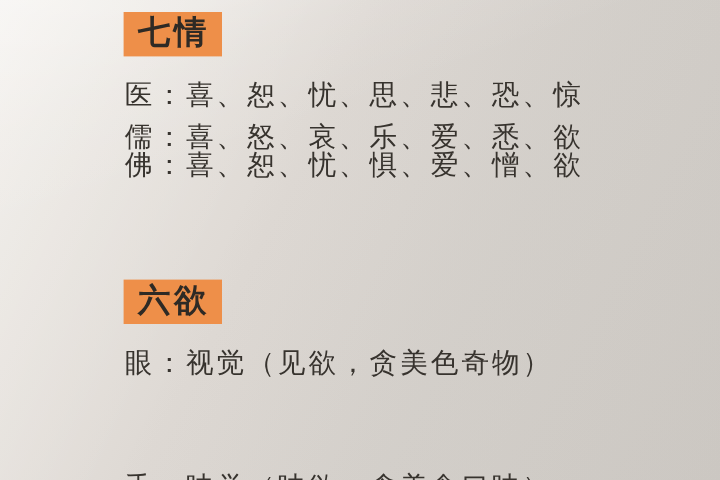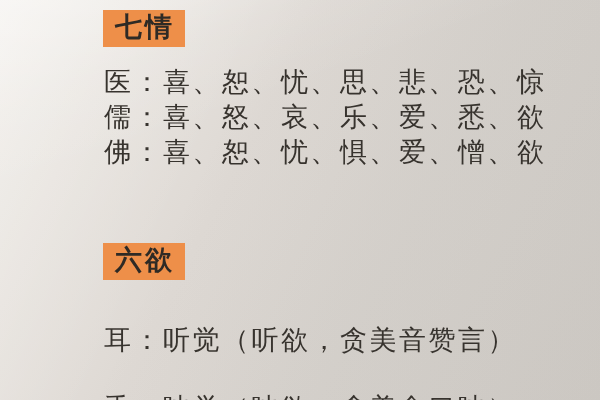--- a/index.html
+++ b/index.html
@@ -37,33 +37,33 @@
     display: inline-block;
     background: #ee8f49;
     color: #2e2a25;
     font-size: 27px;
     font-weight: bold;
     letter-spacing: 3px;
     padding: 3px 10px 4px 12px;
     line-height: 1.1;
   }
   .header1 { top: 10px; }
-  .header2 { top: 243px; }
+  .header2 { top: 233px; }
   .line {
     position: absolute;
     left: 104px;
-    font-size: 27px;
+    font-size: 23px;
     letter-spacing: 2.5px;
     white-space: nowrap;
     line-height: 1.2;
     color: #37332e;
   }
   .l1 { top: 66px; }
   .l2 { top: 101px; text-align: right; }
-  .l3 { top: 136px; }
+  .l3 { top: 124px; }
   .note {
     position: absolute;
     left: 104px;
     top: 181px;
     font-size: 18px;
     letter-spacing: 1px;
     color: #3d3933;
     white-space: nowrap;
   }
   .d1 { top: 289px; }
@@ -82,20 +82,20 @@
 
     <div class="line l1">医：喜、恕、忧、思、悲、恐、惊</div>
 
     <div class="line l2">儒：喜、怒、哀、乐、爱、悉、欲</div>
 
     <div class="line l3">佛：喜、恕、忧、惧、爱、憎、欲</div>
 
 
     <div class="hl header2">六欲</div>
 
+    <div class="line d1">眼：视觉（见欲，贪美色奇物）</div>
 
-    <div class="line d2">耳：听觉（听欲，贪美音赞言）</div>
 
 
     <div class="line d4">舌：味觉（味欲，贪美食口味）</div>
 
   </div>
 </div>
 
 </body></html>

